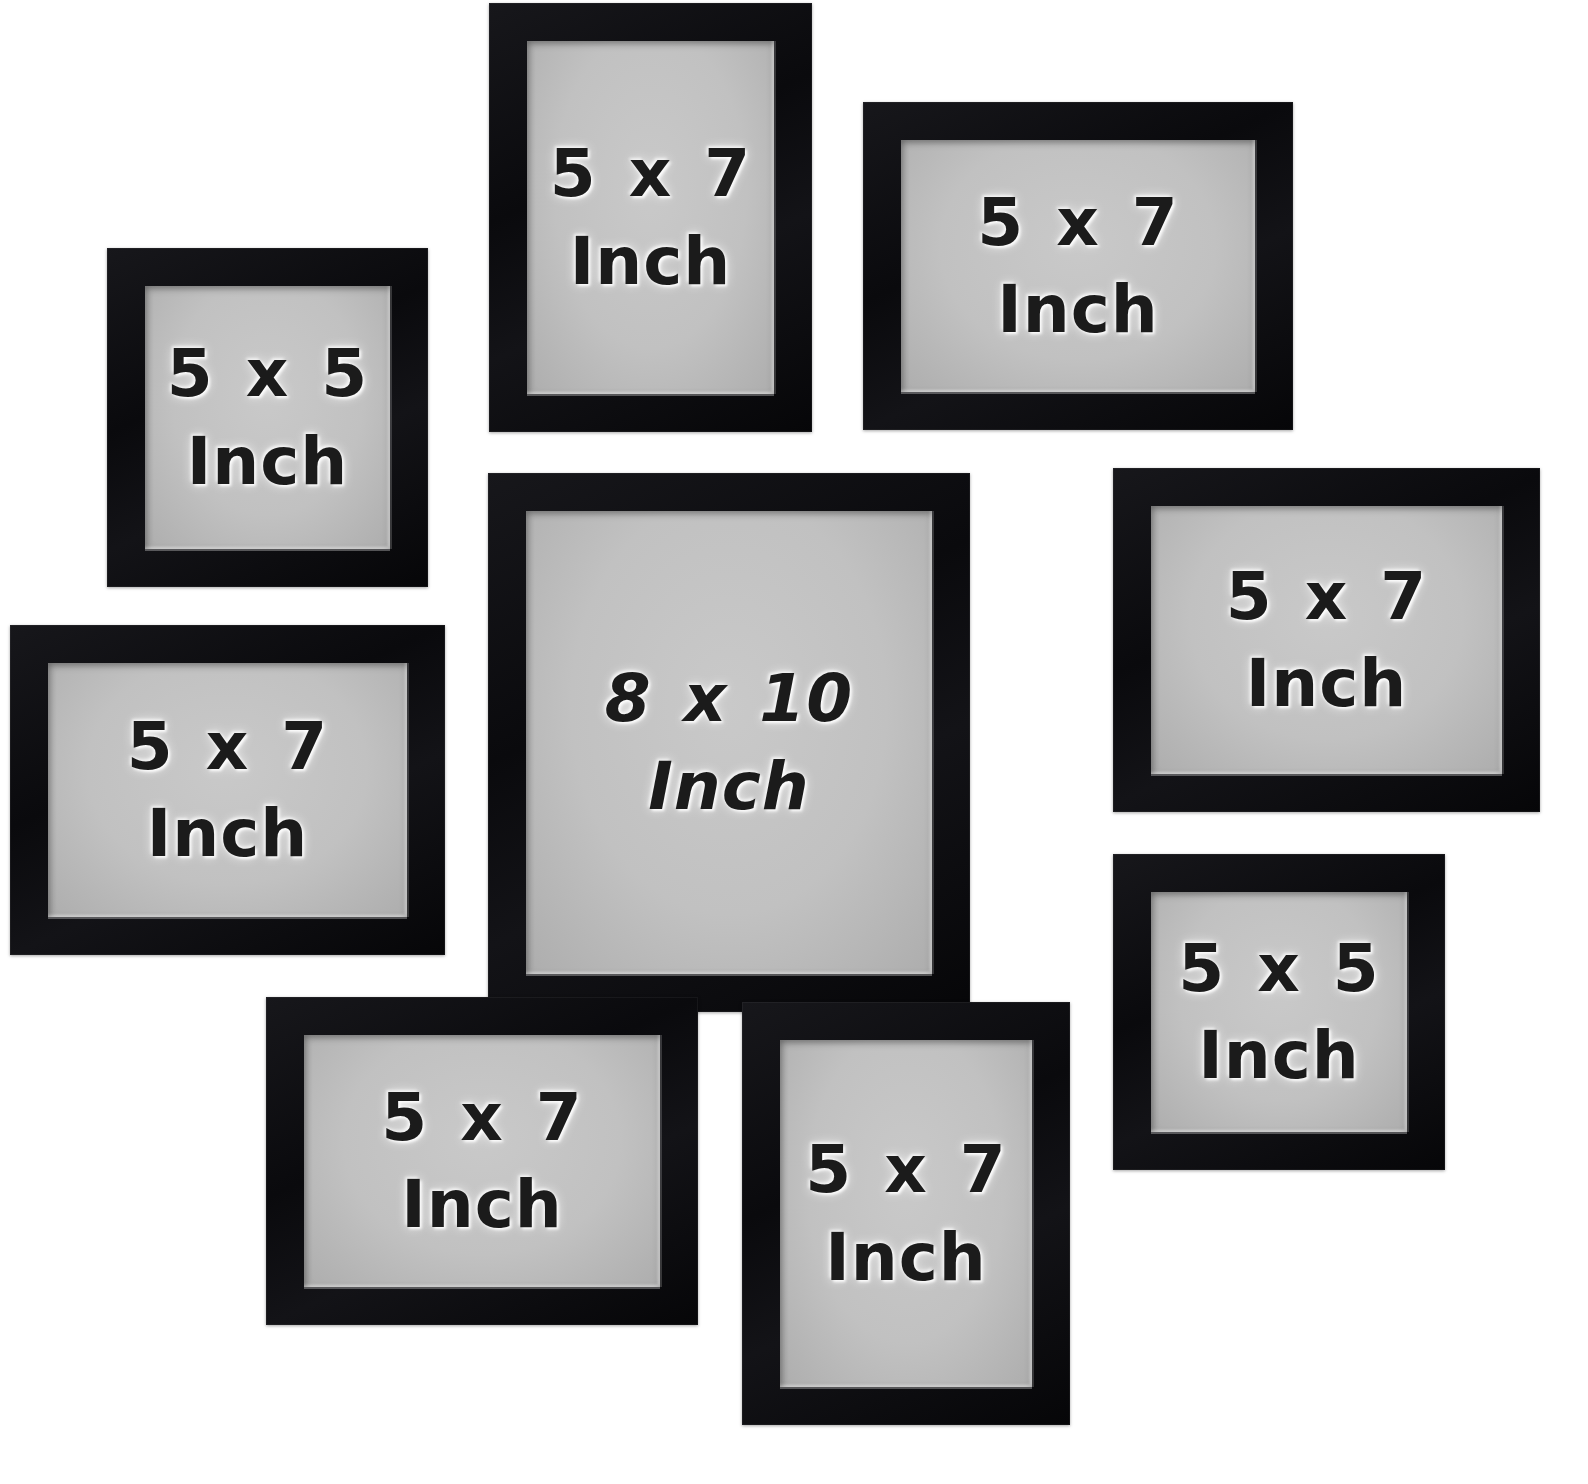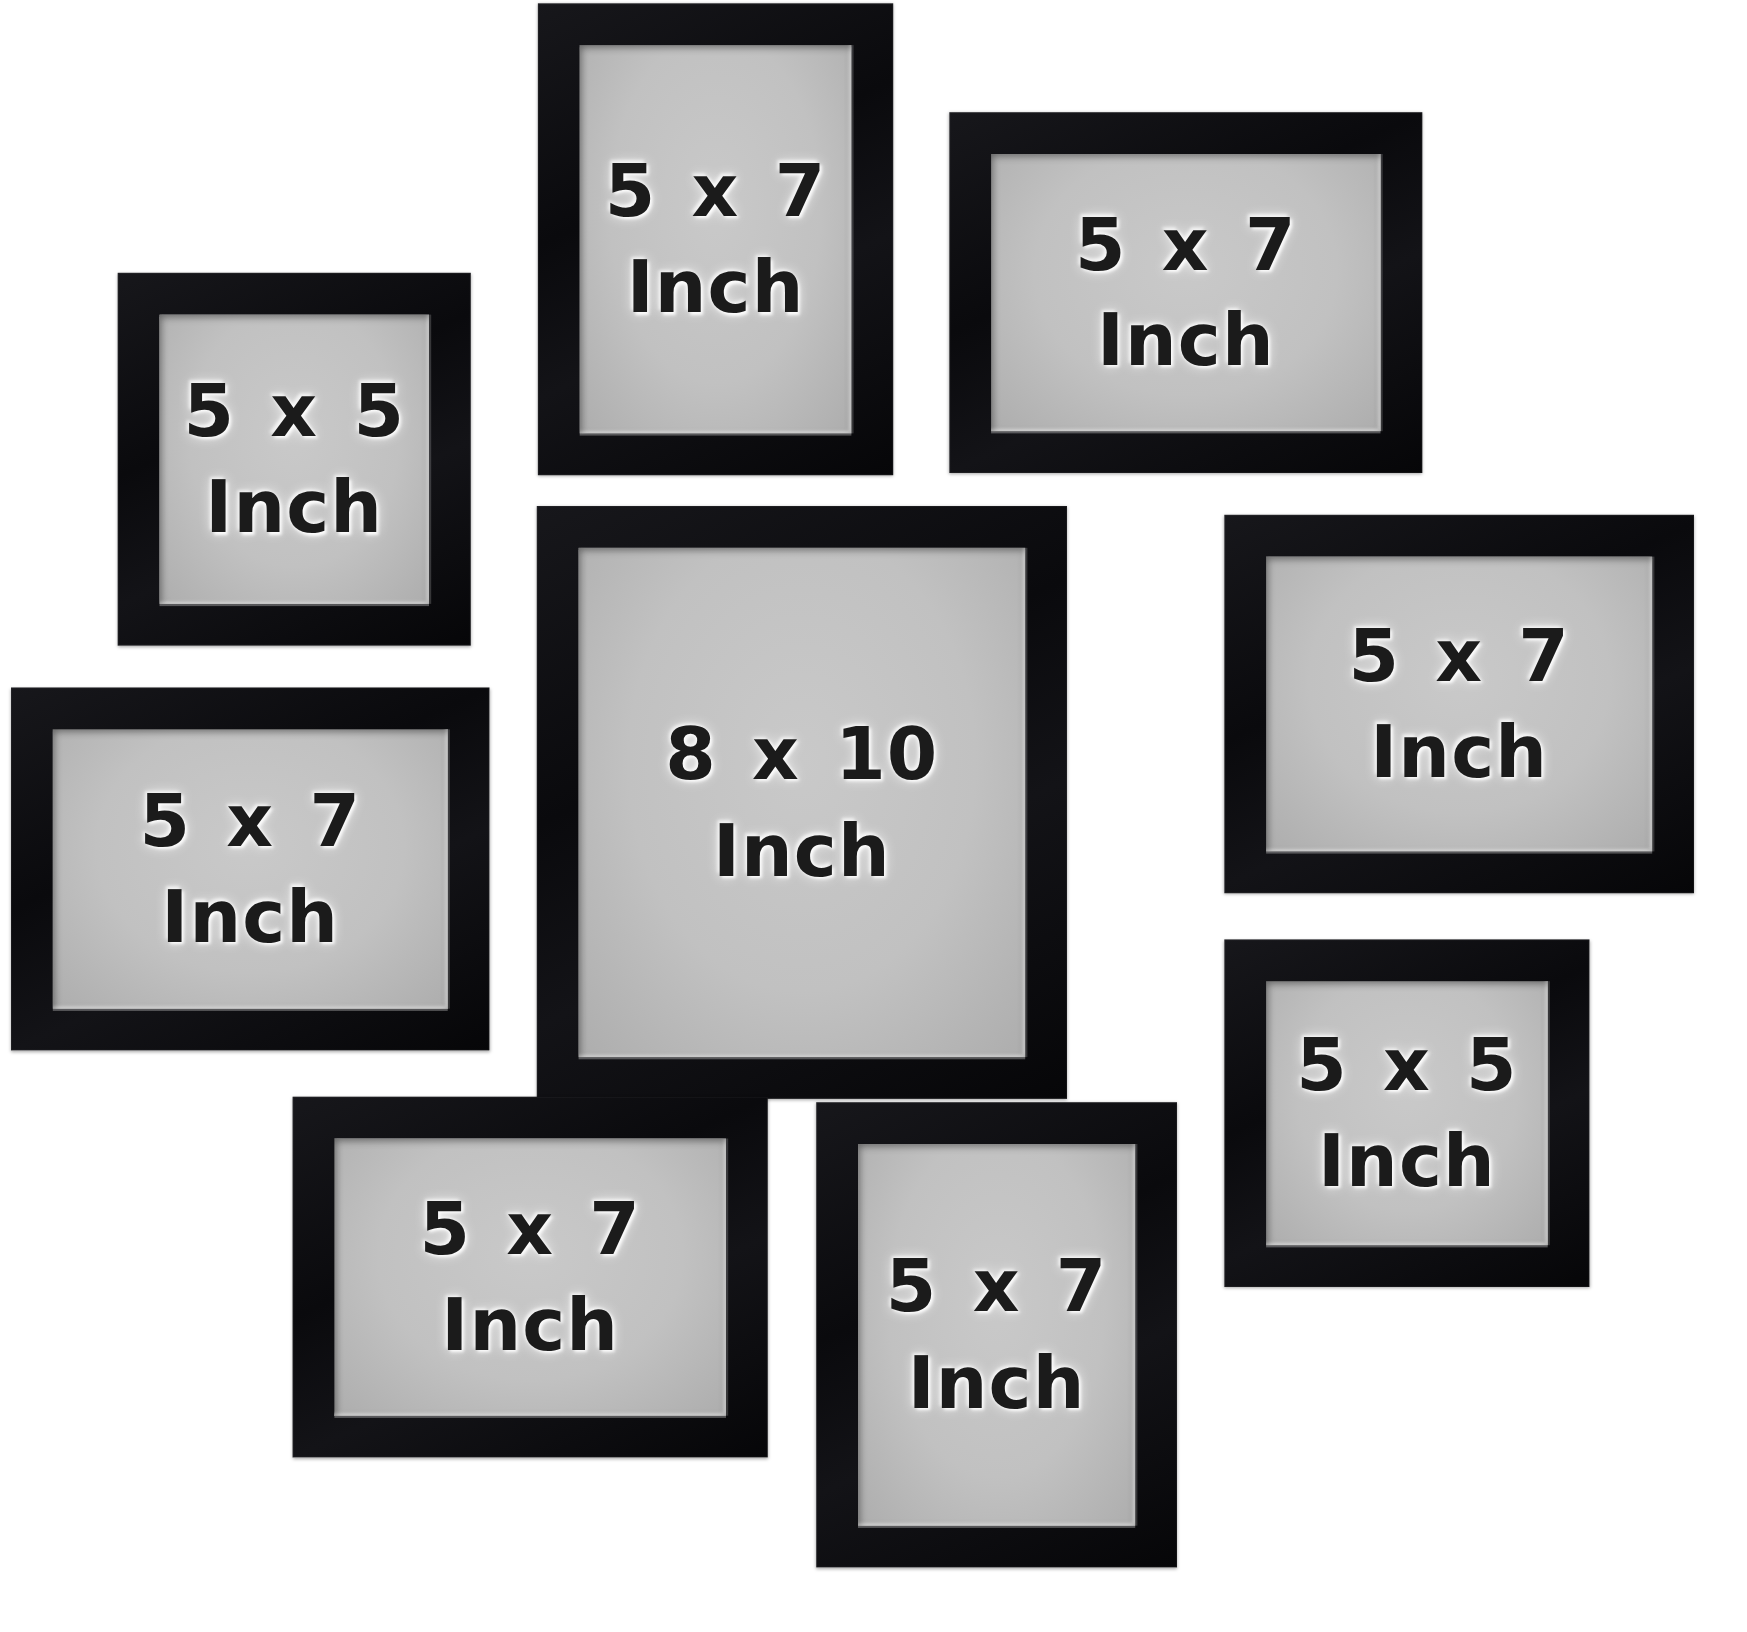--- a/index.html
+++ b/index.html
@@ -49,21 +49,21 @@
       -2px -2px 3px rgba(255,255,255,0.70),
       0 0 12px rgba(255,255,255,0.80);
   }
   .label span { display: block; }
 
   
   .f1 { left: 107px; top: 248px;  width: 321px; height: 339px; }
   .f2 { left: 489px; top: 3px;    width: 323px; height: 429px; }
   .f3 { left: 863px; top: 102px;  width: 430px; height: 328px; }
   .f4 { left: 10px;  top: 625px;  width: 435px; height: 330px; }
-  .f5 { left: 488px; top: 460px;  width: 482px; height: 539px; }
+  .f5 { left: 488px; top: 473px;  width: 482px; height: 539px; font-style: italic; }
   .f6 { left: 1113px; top: 468px; width: 427px; height: 344px; }
   .f7 { left: 1113px; top: 854px; width: 332px; height: 316px; }
   .f8 { left: 266px; top: 997px;  width: 432px; height: 328px; }
   .f9 { left: 742px; top: 1002px; width: 328px; height: 423px; }
 </style>
 </head>
 <body>
 
 <div class="canvas">
 

